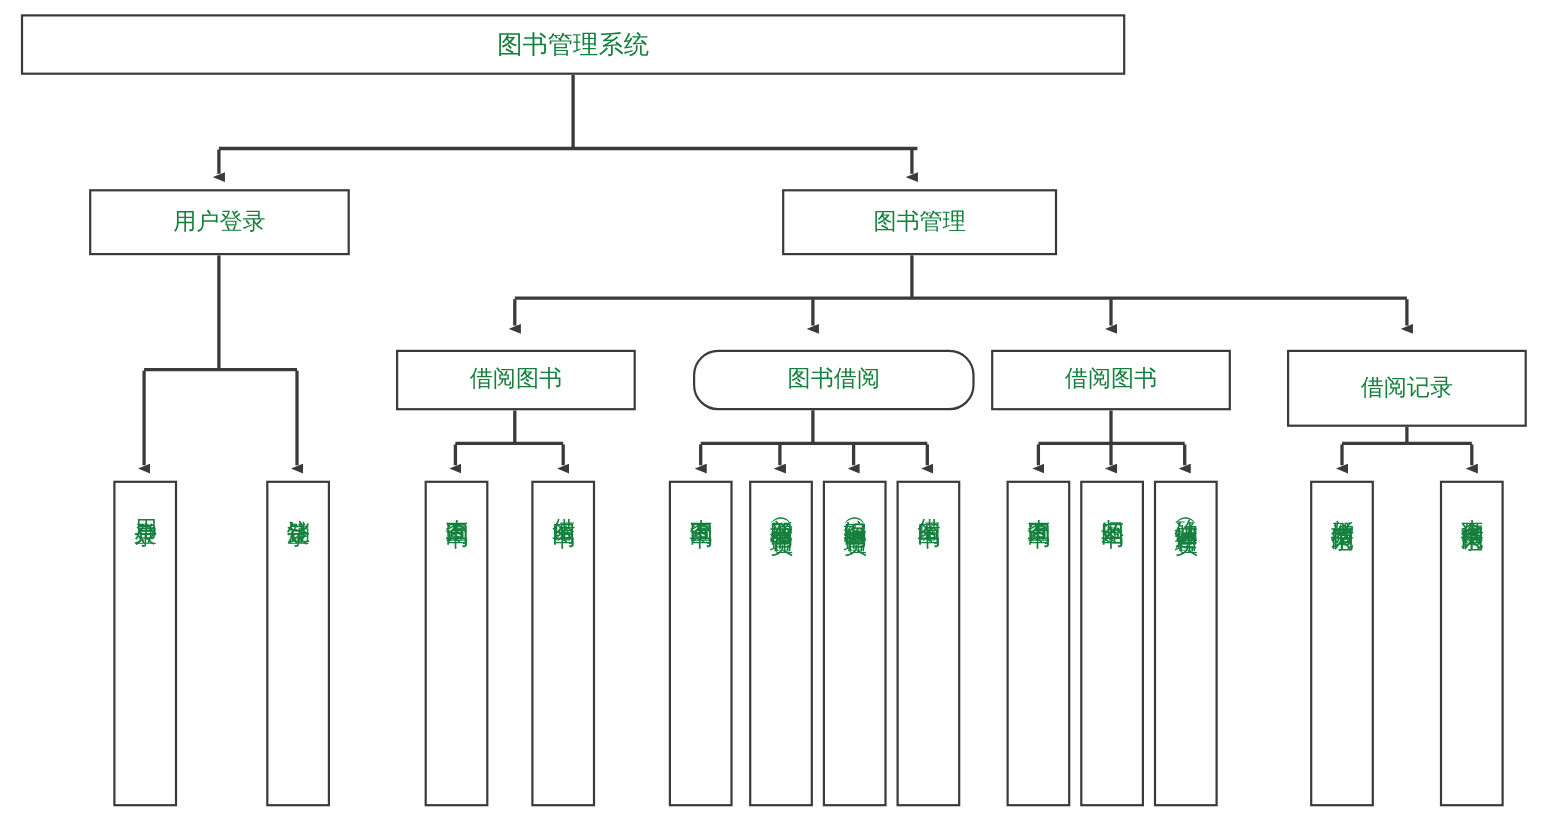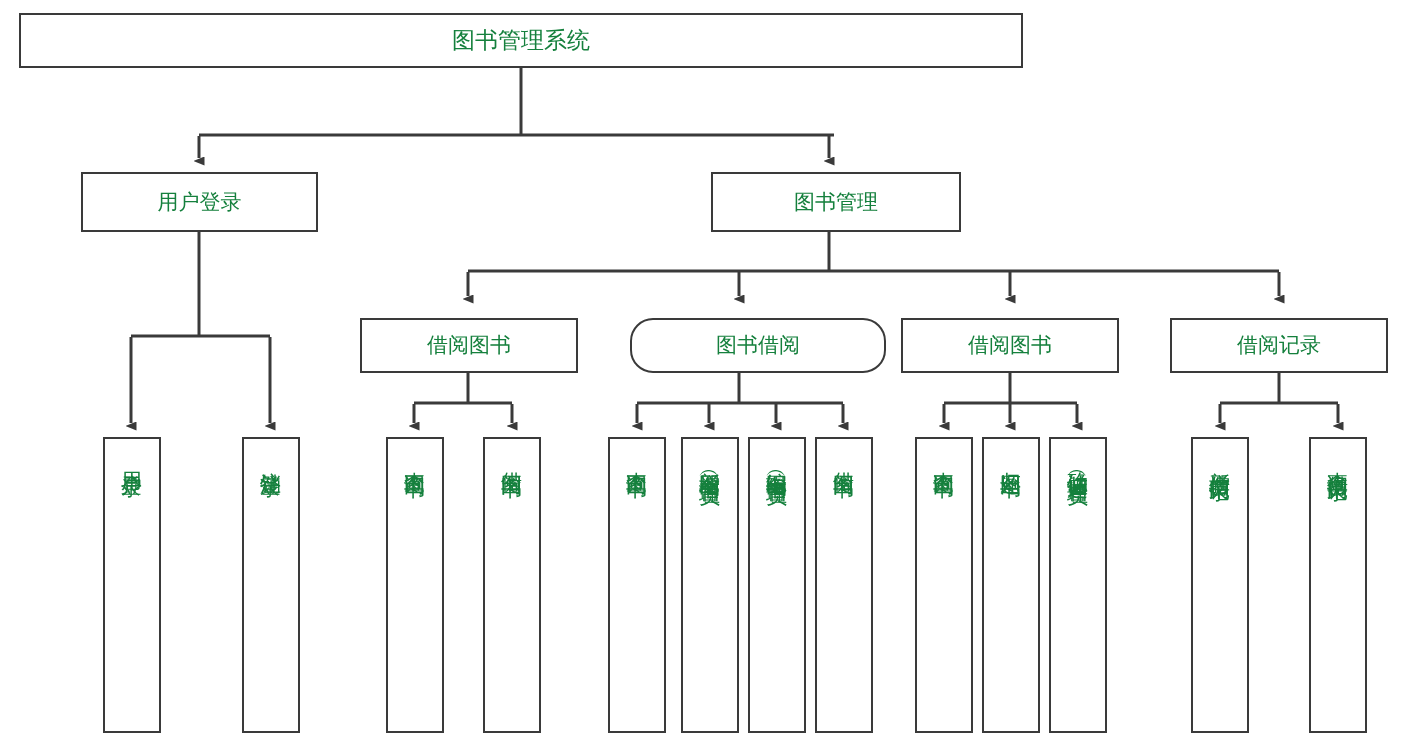--- a/index.html
+++ b/index.html
@@ -120,21 +120,21 @@
 
   <div class="node lvl3" style="left:360px;top:318px;width:218px;height:55px;">
     <span class="lbl">借阅图书</span>
   </div>
   <div class="node lvl3" style="left:630px;top:318px;width:256px;height:55px;border-radius:23px;">
     <span class="lbl">图书借阅</span>
   </div>
   <div class="node lvl3" style="left:901px;top:318px;width:218px;height:55px;">
     <span class="lbl">借阅图书</span>
   </div>
-  <div class="node lvl3" style="left:1170px;top:318px;width:218px;height:55px;">
+  <div class="node lvl3" style="left:1170px;top:318px;width:218px;height:70px;">
     <span class="lbl">借阅记录</span>
   </div>
 
   <div class="node leaf" style="left:103px;top:437px;width:58px;height:296px;">
     <span class="lbl">用户登录</span>
   </div>
   <div class="node leaf" style="left:242px;top:437px;width:58px;height:296px;">
     <span class="lbl">注销登录</span>
   </div>
 

